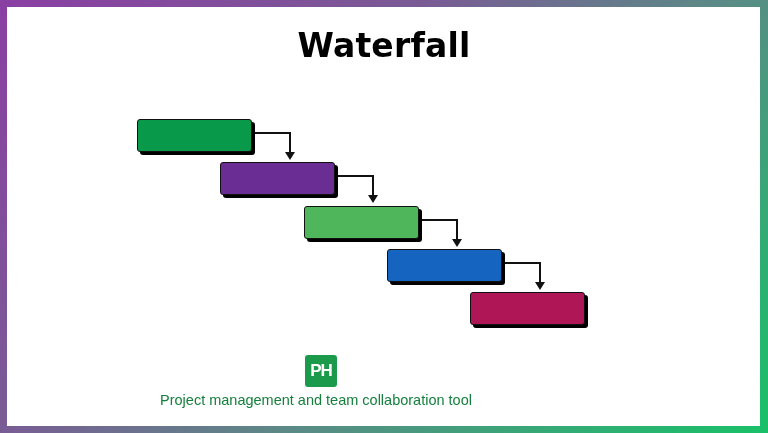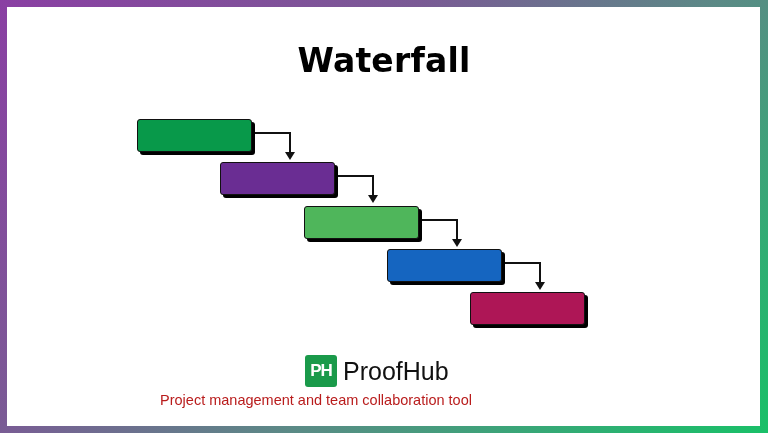--- a/index.html
+++ b/index.html
@@ -11,21 +11,21 @@
       position: absolute; left: 0; top: 0; width: 768px; height: 433px;
       background: linear-gradient(135deg, #8a3fa3 0%, #7a5a95 35%, #5b8a86 60%, #2fae73 85%, #19c068 100%);
     }
     .inner {
       position: absolute; left: 7px; top: 7px; width: 753px; height: 419px;
       background: #ffffff;
     }
     .title {
       position: absolute; left: 0; top: 26px; width: 768px; text-align: center;
       font-family: "DejaVu Sans", sans-serif; font-weight: bold; font-size: 33px;
-      color: #000; letter-spacing: 0.2px; margin-top: 15px;
+      color: #000; letter-spacing: 0.2px;
     }
     .bar {
       position: absolute; width: 115px; height: 33px; border: 1.5px solid #111;
       border-radius: 3px; box-shadow: 3px 3px 0 #000; box-sizing: border-box;
     }
     .conn {
       position: absolute; border-top: 2px solid #111; border-right: 2px solid #111;
       width: 36px; height: 21px; box-sizing: border-box;
     }
     .arrowhead {
@@ -40,21 +40,21 @@
       width: 32px; height: 32px; background: #1a9a4a; border-radius: 3px;
       color: #ffffff; font-weight: bold; font-size: 17px; display: flex;
       align-items: center; justify-content: center; letter-spacing: -1px;
       font-family: "Liberation Sans", sans-serif;
     }
     .brand-name {
       margin-left: 6px; font-size: 25px; color: #111; font-family: "Liberation Sans", sans-serif;
     }
     .tagline {
       position: absolute; left: 0; top: 392px; width: 632px; text-align: center;
-      font-size: 14.5px; color: #b91c1c;
+      font-size: 14.5px; color: #15803d;
     }
   </style>
 </head>
 <body>
 
 <div class="frame"></div>
 <div class="inner"></div>
 
 <div class="title">Waterfall</div>
 
@@ -69,15 +69,14 @@
     <div class="conn" style="left: 422px; top: 219px;"></div>
     <div class="arrowhead" style="left: 452px; top: 239px;"></div>
     <div class="bar" style="left: 387px; top: 249px; background: rgb(21, 101, 192);"></div>
     <div class="conn" style="left: 505px; top: 262px;"></div>
     <div class="arrowhead" style="left: 535px; top: 282px;"></div>
     <div class="bar" style="left: 470px; top: 292px; background: rgb(174, 22, 86);"></div>
   </div>
 
 <div class="brand">
   <div class="brand-logo">PH</div>
-  <div class="brand-name">ProofHub</div>
 </div>
 <div class="tagline">Project management and team collaboration tool</div>
 
 </body></html>

